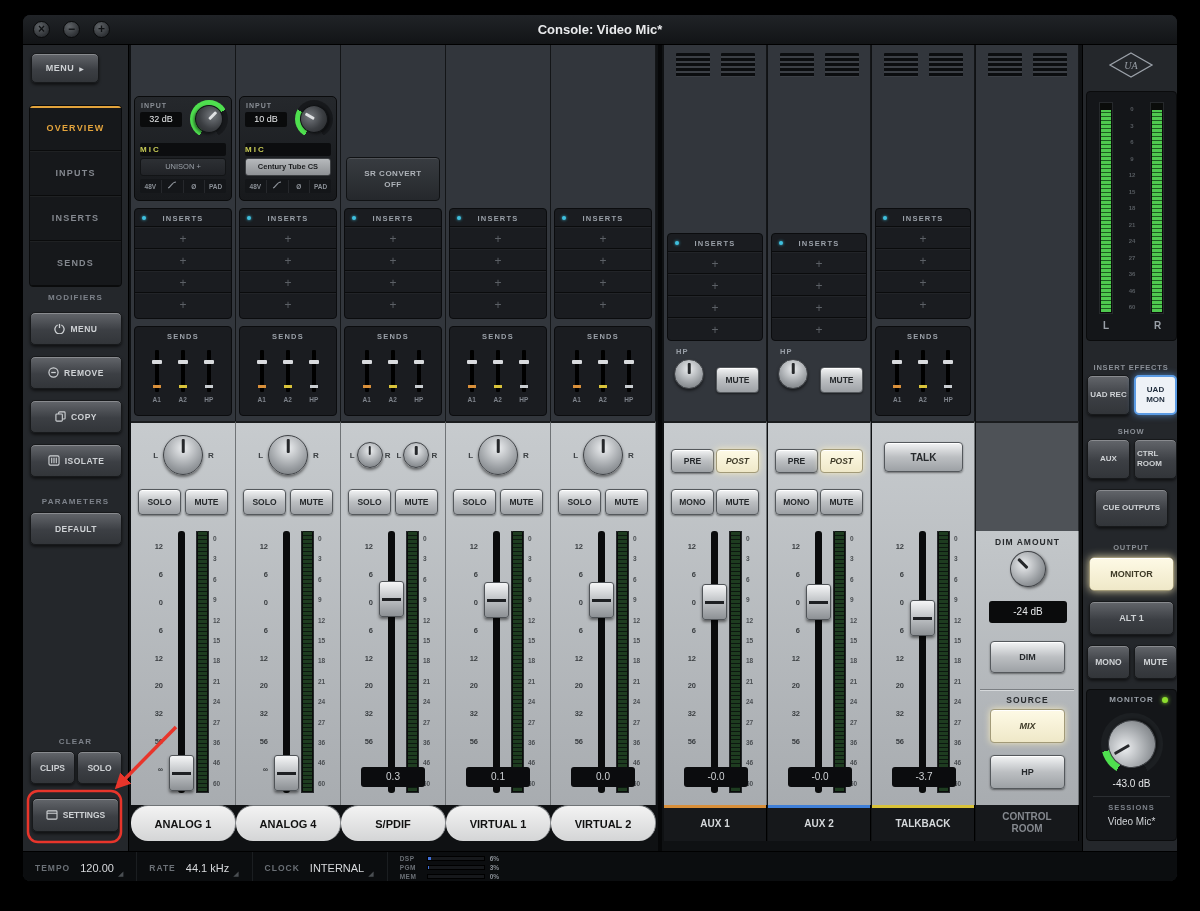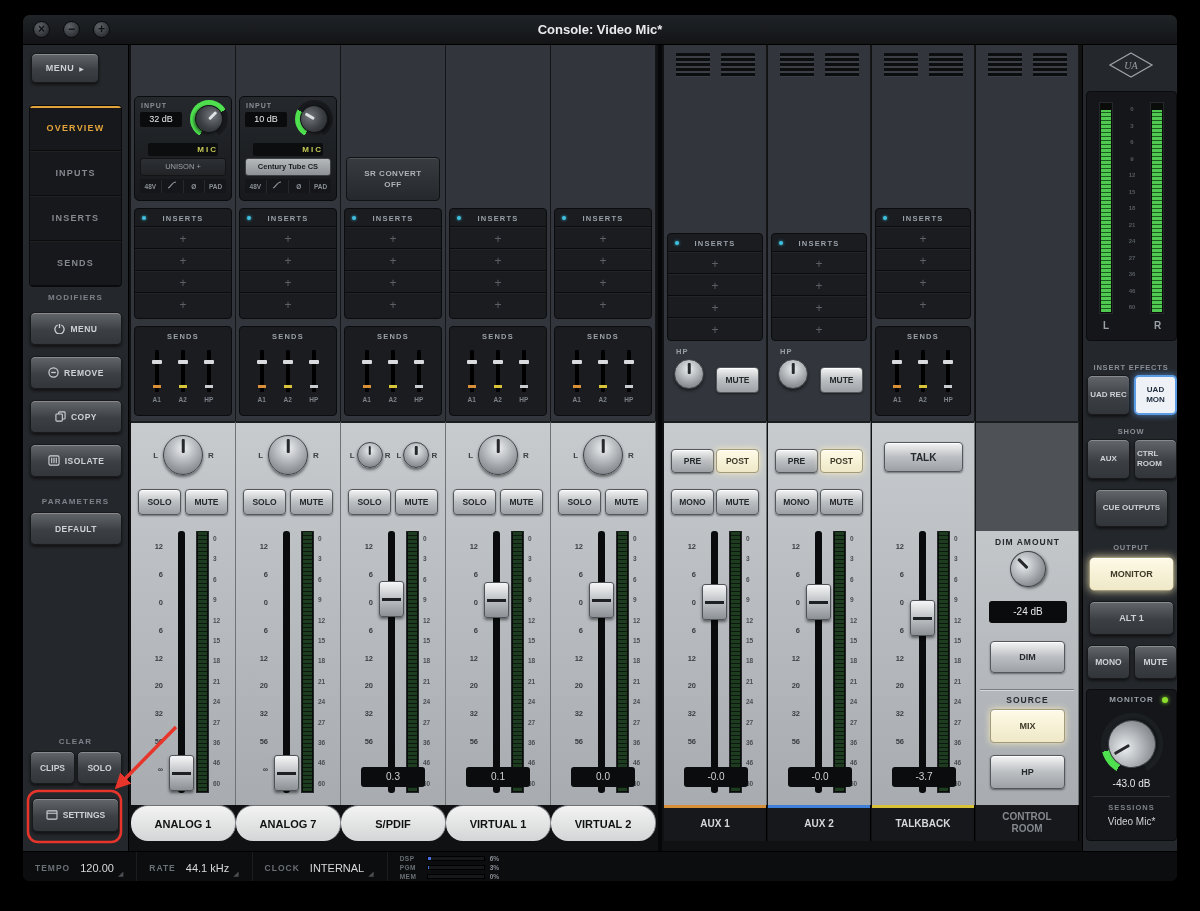--- a/index.html
+++ b/index.html
@@ -82,22 +82,22 @@
   .r36 { width:38px; height:38px; }
   .knob { border-radius:50%; position:relative; border:1px solid #3f4246; flex:none;
           background:radial-gradient(circle at 50% 32%, #eceef0, #9da1a5 60%, #6d7175);
           box-shadow:0 2px 3px rgba(0,0,0,.5); }
   .knob::after { content:''; position:absolute; left:50%; top:3px; width:2.5px; height:38%;
                  background:#26282b; transform:translateX(-50%); border-radius:1px; }
   .knob.dark { background:radial-gradient(circle at 50% 32%, #74787d, #3c3f43 58%, #25272a); border-color:#101214; }
   .knob.dark::after { background:#dfe1e3; }
   .k26{width:26px;height:26px;} .k28{width:28px;height:28px;} .k30{width:30px;height:30px;}
   .k36{width:36px;height:36px;} .k40{width:40px;height:40px;} .k48{width:48px;height:48px;}
-  .mic-bar { height:13px; margin:1px 10px; background:#0c0d0f; border-radius:2px; color:#c6ca55;
-             font-size:8px; font-weight:bold; letter-spacing:2px; text-align:right; line-height:13px; }
+  .mic-bar { height:13px; margin:1px 2px; background:#0c0d0f; border-radius:2px; color:#c6ca55;
+             font-size:8px; font-weight:bold; letter-spacing:2px; text-align:left; line-height:13px; }
   .slot-btn { height:18px; margin:2px 2px; background:linear-gradient(#2d3034,#212327); border:1px solid #121416;
               border-radius:3px; color:#9aa0a8; font-size:7.5px; text-align:center; line-height:16px; }
   .slot-btn.filled { background:linear-gradient(#b6b9bc,#8e9195); color:#1b1d1f; font-weight:bold; border-color:#3c3f42; }
   .io-row { display:flex; height:14px; margin:3px 2px 0 2px; background:#141619; border-radius:2px; align-items:center; }
   .io-row span { flex:1; text-align:center; color:#8a8f96; font-size:6.5px; font-weight:bold; border-left:1px solid #26282c; line-height:13px; }
   .io-row span:first-child { border-left:none; }
   .sr-btn { position:absolute; top:112px; left:5px; right:6px; height:44px; border-radius:4px;
             background:linear-gradient(#383c41,#25282c); border:1px solid #101214;
             box-shadow:inset 0 1px 0 rgba(255,255,255,.12); display:flex; flex-direction:column;
             align-items:center; justify-content:center; gap:2px; color:#aeb3b9; font-size:8px; font-weight:bold; letter-spacing:.5px; }
@@ -106,21 +106,21 @@
   .pan-row { position:absolute; top:382px; left:0; right:0; height:56px; display:flex; align-items:center;
              justify-content:center; gap:5px; }
   .pan-row.dual { gap:2px; }
   .pan-lbl { font-size:8px; font-weight:bold; color:#3c4043; }
   .sm-row { position:absolute; top:444px; left:7px; right:8px; display:flex; justify-content:space-between; }
   .btn3d { background:linear-gradient(#f3f4f5,#bcbfc2 50%,#9da1a5); border:1px solid #54585c; border-radius:4px;
            box-shadow:inset 0 1px 0 #fff, 0 1px 2px rgba(0,0,0,.45); color:#26292c; font-weight:bold;
            display:flex; align-items:center; justify-content:center; text-align:center; }
   .sm { width:43px; height:26px; font-size:8.5px; }
   .lit { background:linear-gradient(#fefae6,#efe8c8); border-color:#a29a78; color:#3e3a27;
-         box-shadow:0 0 7px rgba(255,242,190,.85), inset 0 1px 0 #fff; }
+         box-shadow:0 0 7px rgba(255,242,190,.85), inset 0 1px 0 #fff;font-style:italic; }
   .fader-scale { position:absolute; left:6px; top:497px; height:232px; width:26px; font-size:7.5px; font-weight:bold; color:#393d40; }
   .scale { display:flex; flex-direction:column; justify-content:space-between; }
   .fader-scale.scale { align-items:flex-end; }
   .fader-track { position:absolute; left:47px; top:486px; width:7px; height:262px; background:#0a0b0c; border-radius:3px; }
   .fader-cap { position:absolute; left:38px; width:25px; height:36px; border-radius:3px; z-index:5;
                background:linear-gradient(#f5f6f7,#c3c6c9 45%,#8d9195); border:1px solid #505458;
                box-shadow:0 2px 3px rgba(0,0,0,.5); }
   .fader-cap::after { content:''; position:absolute; top:16px; left:2px; right:2px; height:3px; background:#1e2023; }
   .strip-meter { position:absolute; left:65px; top:486px; width:13px; height:262px; background:#0a0c0a; border:1px solid #26292c; }
   .strip-meter .fill { position:absolute; bottom:1px; left:1px; right:1px; }
@@ -501,21 +501,21 @@
             <span>21</span>
             <span>24</span>
             <span>27</span>
             <span>36</span>
             <span>46</span>
             <span>60</span>
           </div>
         <div class="fader-cap" style="top:710px"></div>
 
         <div class="strip-label lightbar">
-            <span>ANALOG 7</span>
+            <span>ANALOG 4</span>
           </div>
       </div>
 
       <div class="strip" style="left:212px; width:105px">
         <div class="strip-top"></div>
         <div class="strip-light"></div>
         <div class="sr-btn">
           <span>SR CONVERT</span>
           <span>OFF</span>
         </div>

